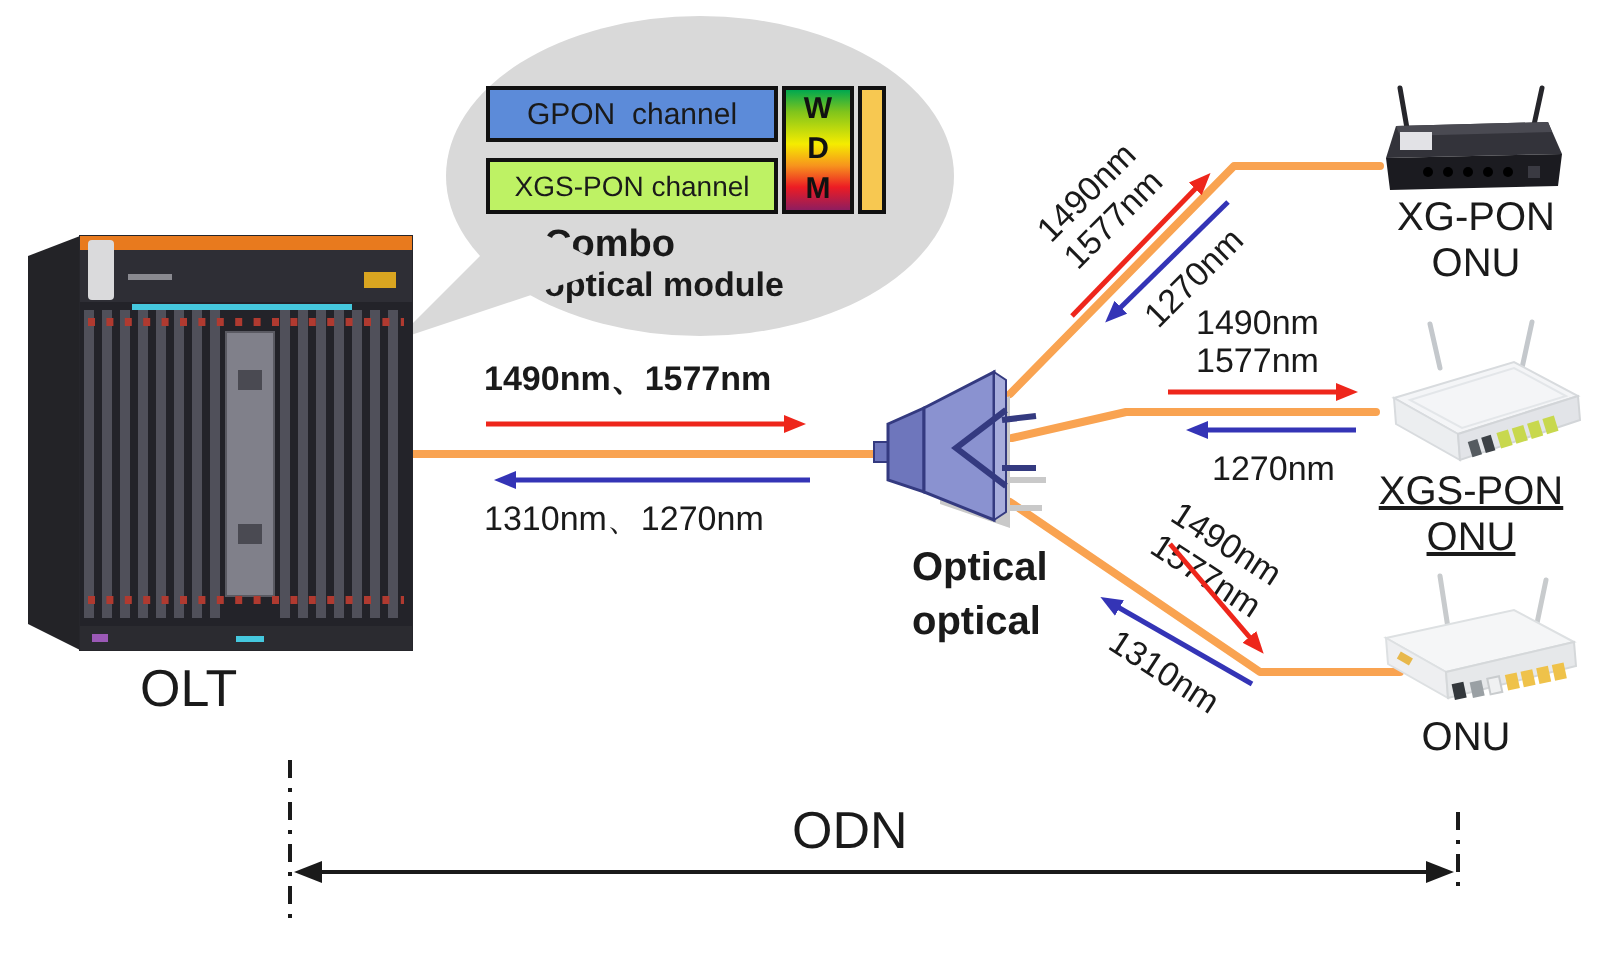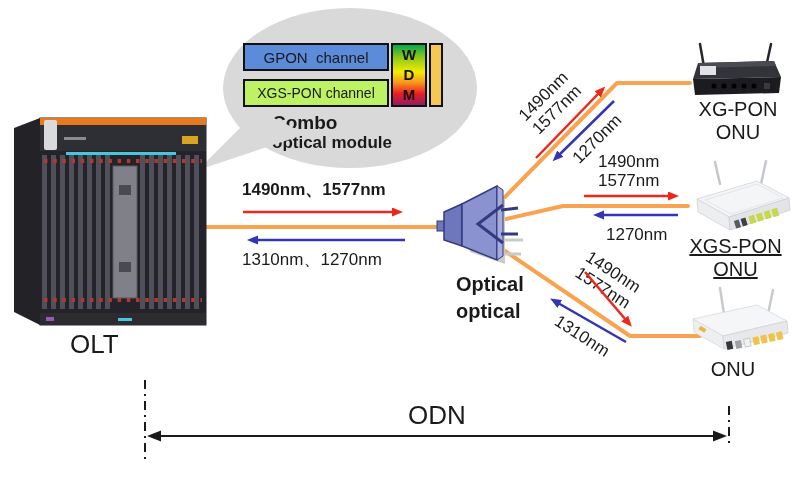--- a/index.html
+++ b/index.html
@@ -235,15 +235,15 @@
   </div>
   <div class="dev-label" style="left:683px;top:235px;width:105px;text-decoration:underline;">
     <div>XGS-PON</div>
     <div>ONU</div>
   </div>
   <div class="dev-label" style="left:687px;top:358px;width:92px;">
     <div>ONU</div>
   </div>
 
   <div class="big-label" style="left:70px;top:329px;width:75px;">OLT</div>
-  <div class="big-label" style="left:408px;top:400px;width:66px;">ODN</div>
+  <div class="big-label" style="left:396px;top:400px;width:66px;">ODN</div>
 
 </div>
 
 </body></html>

